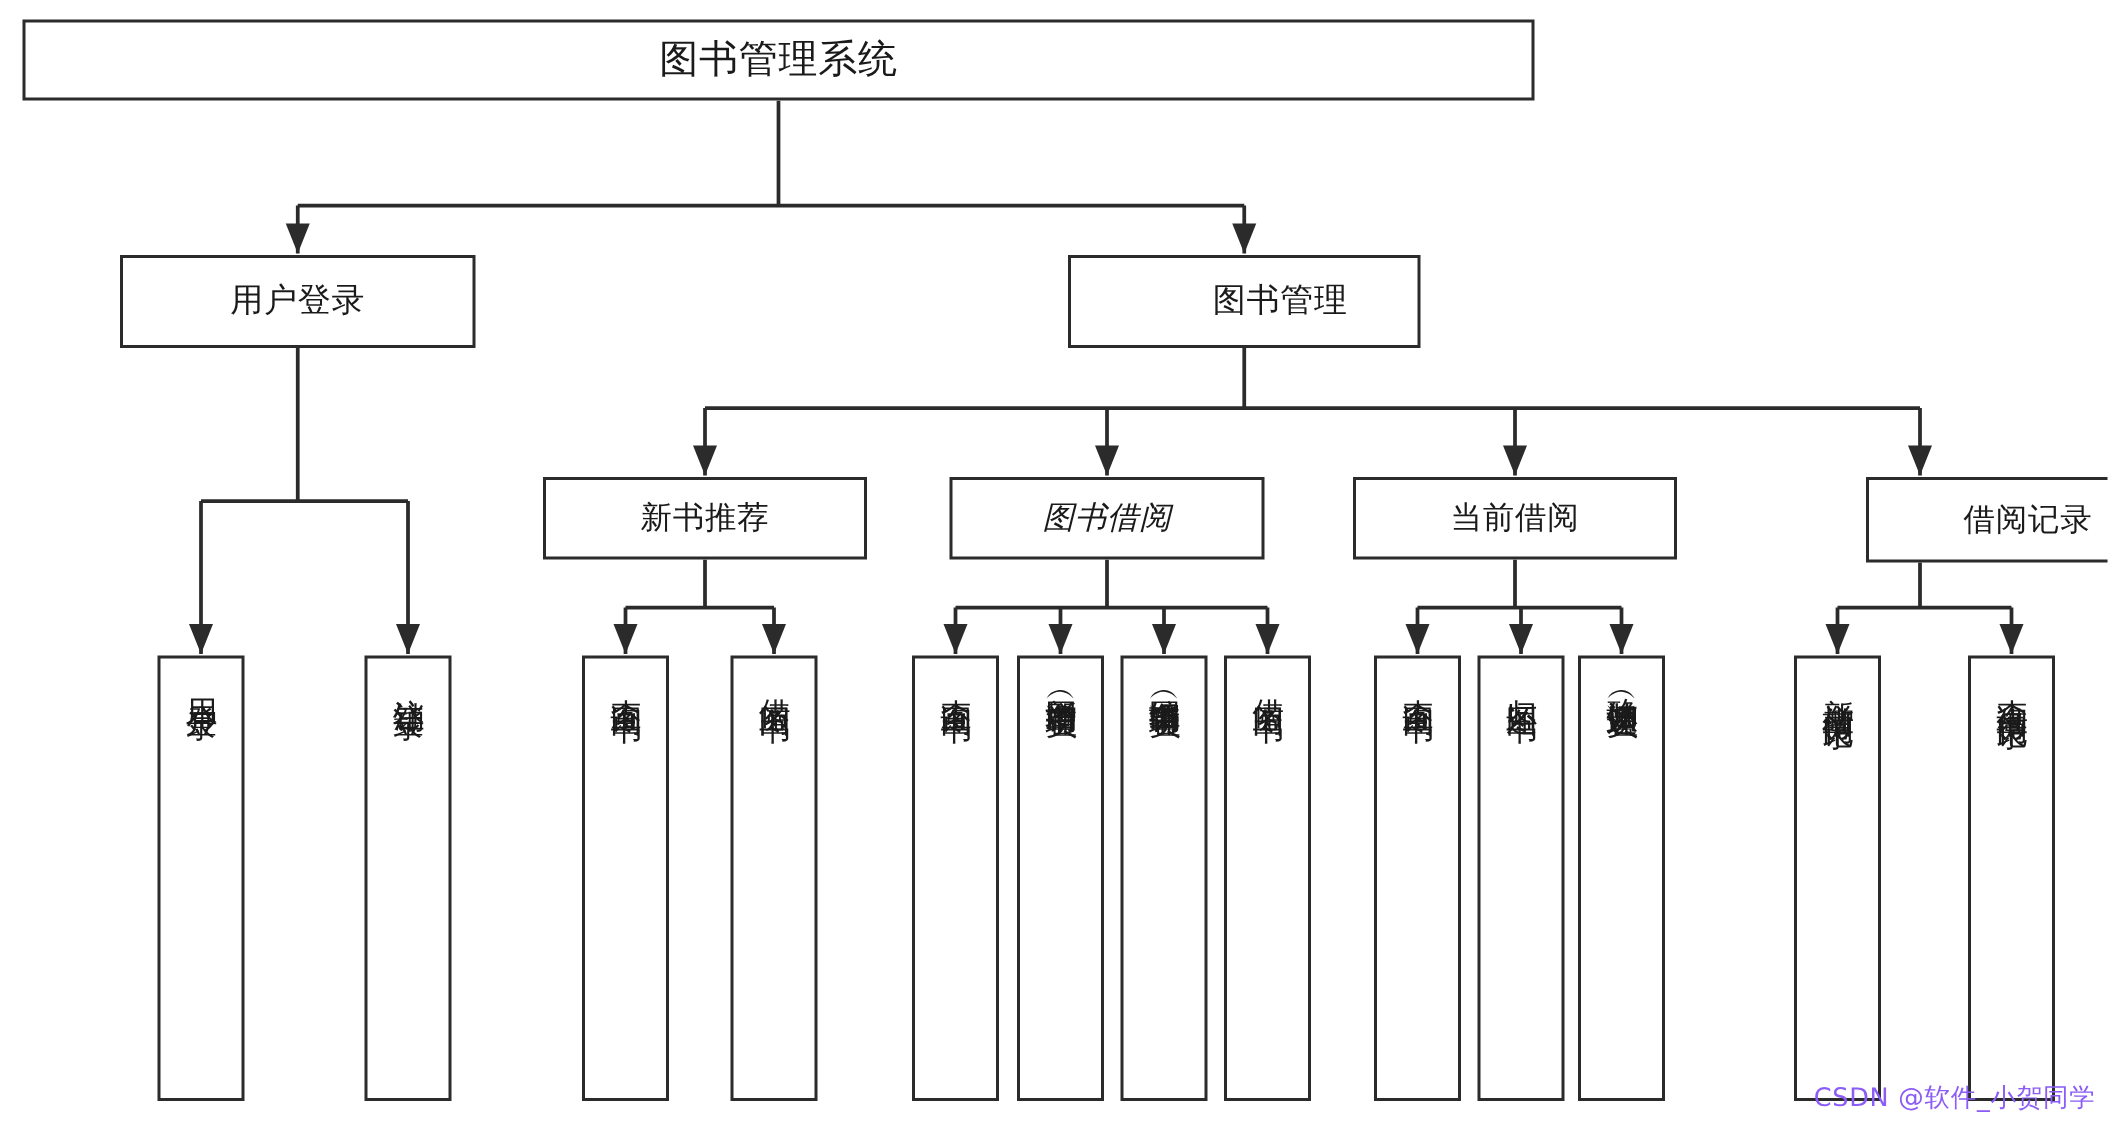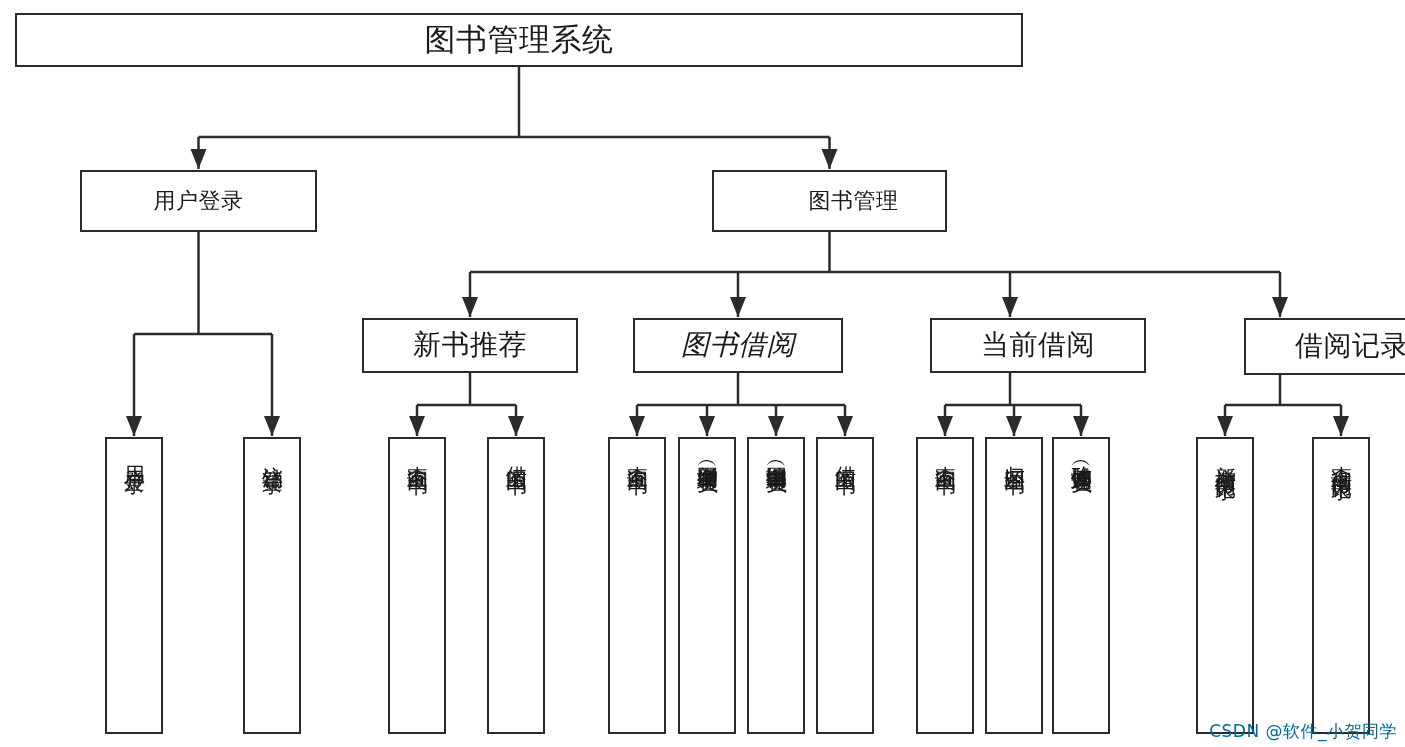--- a/index.html
+++ b/index.html
@@ -38,27 +38,27 @@
     overflow: hidden;
   }
   .node-label {
     color: #1a1a1a;
     text-align: center;
     line-height: 1.08;
     letter-spacing: 0.5px;
     white-space: nowrap;
   }
   .node-root .node-label {
-    font-size: 31px;
+    font-size: 26px;
   }
   .node-level1 .node-label {
     font-size: 22px;
   }
   .node-level2 .node-label {
-    font-size: 28px;
+    font-size: 21px;
   }
   .node-leaf {
     align-items: flex-start;
     padding-top: 10px;
   }
   .node-leaf .node-label {
     font-size: 21px;
     writing-mode: vertical-rl;
     text-orientation: upright;
     letter-spacing: 3px;
@@ -66,21 +66,21 @@
     white-space: nowrap;
   }
   .node-leaf-tall .node-label {
     letter-spacing: 1px;
   }
   #watermark {
     position: absolute;
     right: 8px;
     bottom: 4px;
     font-size: 17px;
-    color: #0369a1;
+    color: #8b5cf6;
     letter-spacing: 0.5px;
     white-space: nowrap;
     pointer-events: none;
   }
 </style>
 </head>
 <body>
 
 <div id="diagram-root">
   <svg id="diagram-svg" viewBox="0 0 1405 747" preserveAspectRatio="none" aria-hidden="true">
@@ -146,21 +146,21 @@
       </div>
       <div class="node-box node-level1" style="left: 712px; top: 170px; width: 235px; height: 62px; padding-left: 48px;">
         <span class="node-label">图书管理</span>
       </div>
       <div class="node-box node-level2" style="left: 362px; top: 318px; width: 216px; height: 55px;">
         <span class="node-label">新书推荐</span>
       </div>
       <div class="node-box node-level2" style="left: 633px; top: 318px; width: 210px; height: 55px; font-style: italic;">
         <span class="node-label">图书借阅</span>
       </div>
-      <div class="node-box node-level2" style="left: 930px; top: 318px; width: 216px; height: 55px;">
+      <div class="node-box node-level2" style="left: 902px; top: 318px; width: 216px; height: 55px;">
         <span class="node-label">当前借阅</span>
       </div>
       <div class="node-box node-level2" style="left: 1244px; top: 318px; width: 216px; height: 57px;">
         <span class="node-label">借阅记录</span>
       </div>
       <div class="node-box node-leaf" style="left: 105px; top: 437px; width: 58px; height: 297px;">
         <span class="node-label">用户登录</span>
       </div>
       <div class="node-box node-leaf" style="left: 243px; top: 437px; width: 58px; height: 297px;">
         <span class="node-label">注销登录</span>

